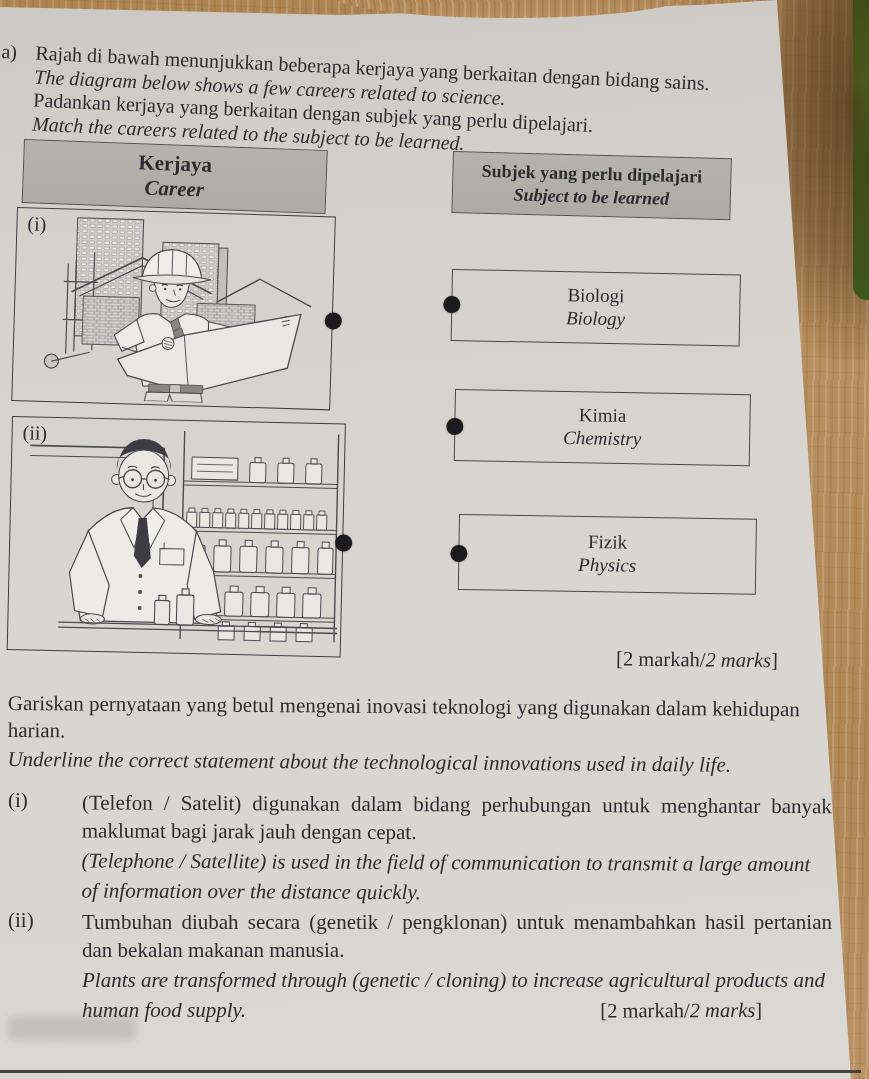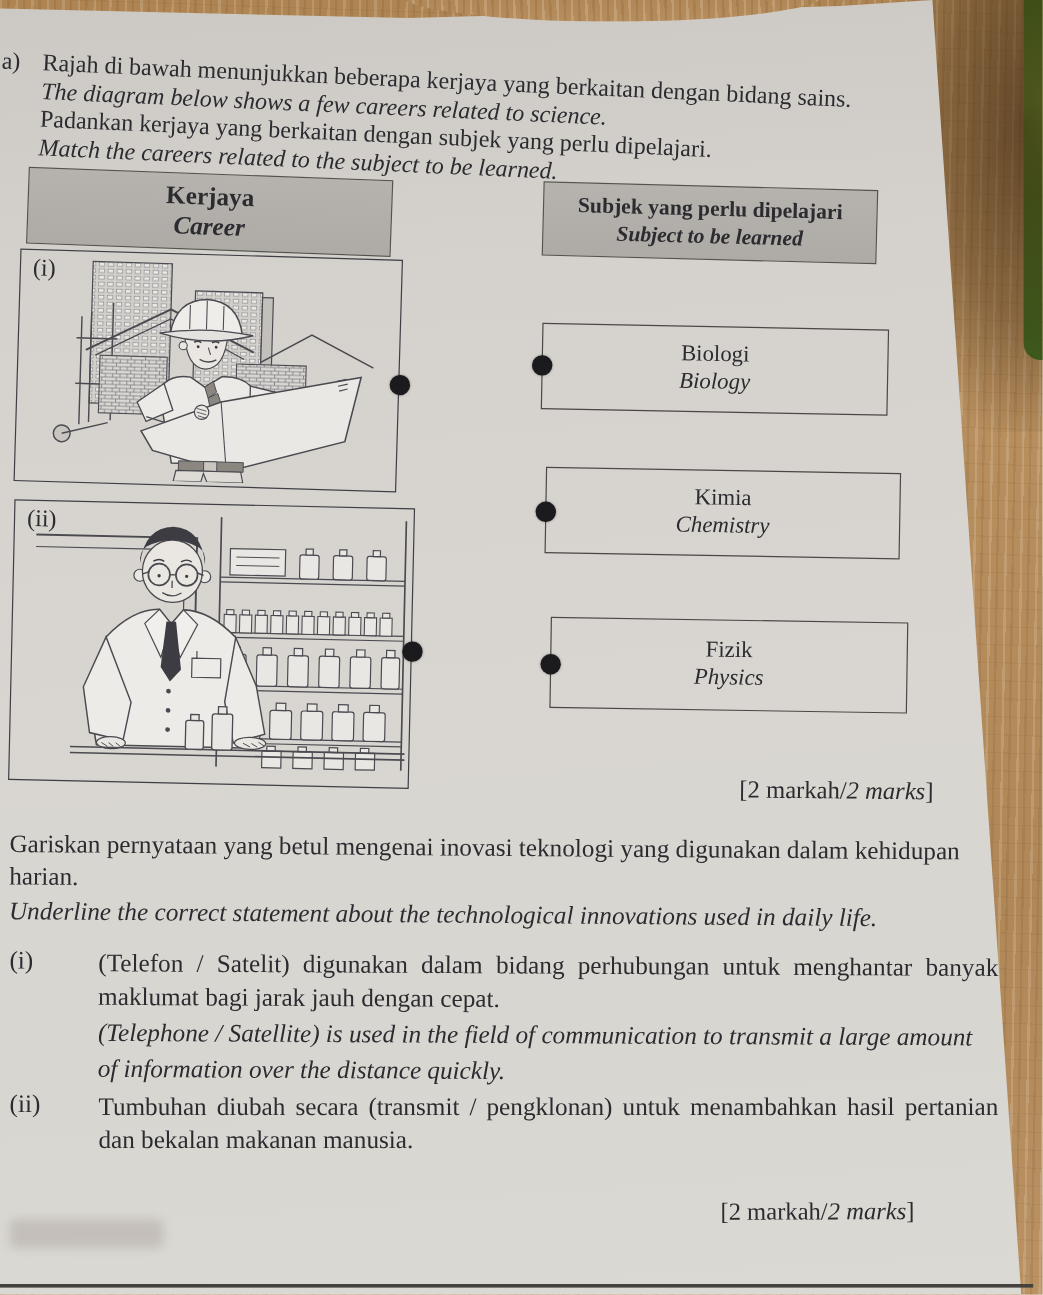--- a/index.html
+++ b/index.html
@@ -312,21 +312,22 @@
       <span class="ilabel">(i)</span>
       <span class="ibody">
         <div class="ms">(Telefon / Satelit) digunakan dalam bidang perhubungan untuk menghantar banyak maklumat bagi jarak jauh dengan cepat.</div>
         <div class="en it">(Telephone / Satellite) is used in the field of communication to transmit a large amount of information over the distance quickly.</div>
       </span>
     </div>
 
     <div class="item item-ii">
       <span class="ilabel">(ii)</span>
       <span class="ibody">
-        <div class="ms">Tumbuhan diubah secara (transmit / pengklonan) untuk menambahkan hasil pertanian dan bekalan makanan manusia.</div>
+        <div class="ms">Tumbuhan diubah secara (genetik / pengklonan) untuk menambahkan hasil pertanian dan bekalan makanan manusia.</div>
+        <div class="en it">Plants are transformed through (genetic / cloning) to increase agricultural products and human food supply.</div>
       </span>
     </div>
 
     <div class="blk marks marks-2"><span>[2 markah/</span><span class="it">2 marks</span><span>]</span></div>
 
     <div class="ink-show-through"></div>
   </div>
 
   <div class="page-curl-gap"></div>
   <div class="page-bottom-edge"></div>

